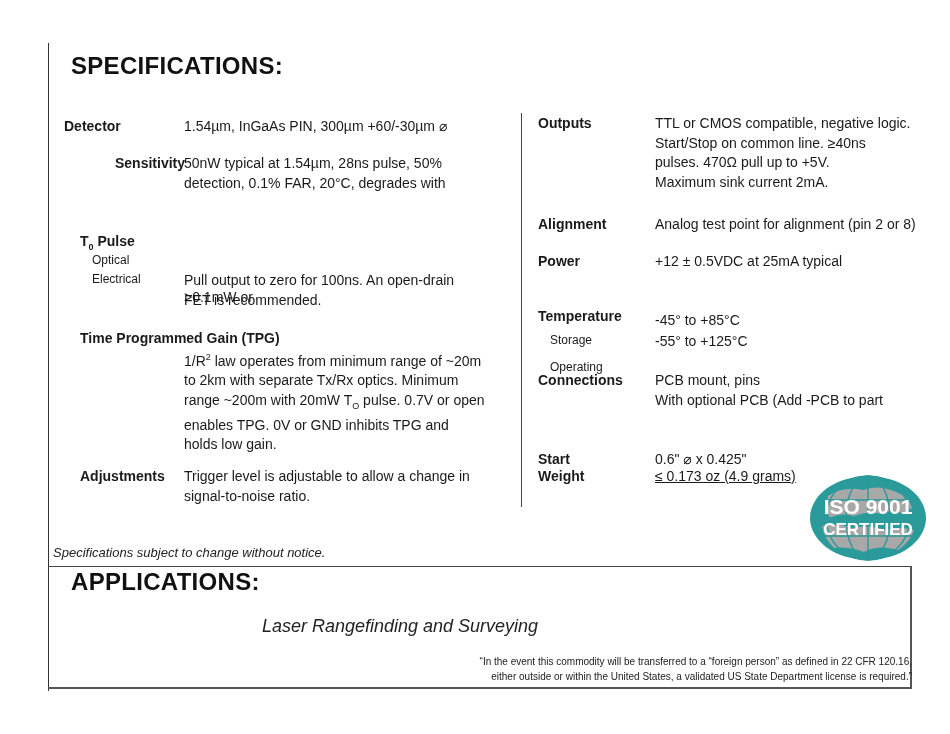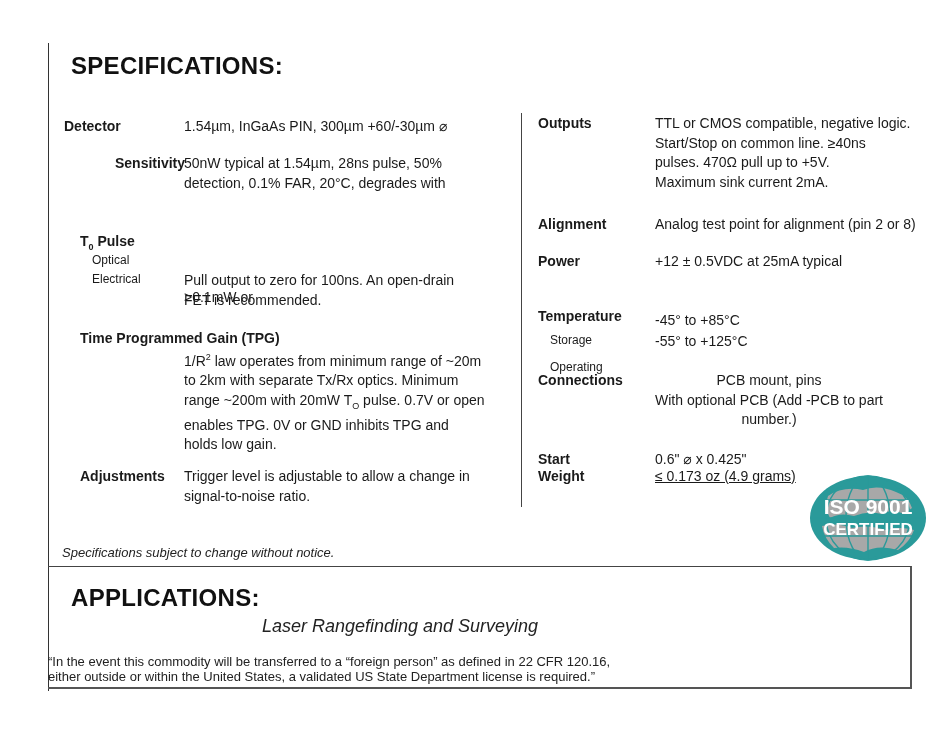--- a/index.html
+++ b/index.html
@@ -16,21 +16,21 @@
       box-sizing: border-box;
     }
     .h1 { font-weight: bold; font-size: 24px; letter-spacing: 0.3px; color: #111; }
     .lbl { font-weight: bold; font-size: 14px; color: #1a1a1a; white-space: nowrap; }
     .sub { font-weight: normal; font-size: 12px; white-space: nowrap; }
     .val { font-size: 14px; line-height: 19.5px; color: #1a1a1a; }
     .val div { white-space: nowrap; }
     sub, sup { font-size: 9px; }
     .note { font-style: italic; font-size: 13px; color: #222; }
     .app-item { font-style: italic; font-size: 18px; color: #222; width: 704px; text-align: center; }
-    .legal { font-size: 13px; line-height: 15px; color: #222; width: 864px; text-align: left; }
+    .legal { font-size: 10px; line-height: 15px; color: #222; width: 864px; text-align: right; }
     .iso-badge { left: 808px; top: 474px; width: 120px; height: 88px; }
   </style>
 </head>
 <body>
 
 <div class="abs left-rule"></div>
 <div class="abs col-rule"></div>
 <div class="abs app-box"></div>
 
 <div class="abs h1" style="left:71px; top:52px;">SPECIFICATIONS:</div>
@@ -94,24 +94,23 @@
 <div class="abs sub" style="left:550px; top:312px;margin-top:48px;">Operating</div>
 <div class="abs val" style="left:655px; top:311px;">
   <div>-45° to +85°C</div>
 </div>
 <div class="abs sub" style="left:550px; top:333px;">Storage</div>
 <div class="abs val" style="left:655px; top:332px;">
   <div>-55° to +125°C</div>
 </div>
 
 <div class="abs lbl" style="left:538px; top:372px;">Connections</div>
-<div class="abs val" style="left:655px; top:371px;text-align:center;">
+<div class="abs val" style="left:655px; top:371px;">
   <div>PCB mount, pins</div>
   <div>With optional PCB (Add -PCB to part</div>
-  <div>number.)</div>
 </div>
 
 <div class="abs lbl" style="left:538px; top:451px;">Start</div>
 <div class="abs val" style="left:655px; top:450px;">
   <div>0.6" ⌀ x 0.425"</div>
 </div>
 <div class="abs lbl" style="left:538px; top:468px;">Weight</div>
 <div class="abs val" style="left:655px; top:467px;text-decoration:underline;">
   <div>≤ 0.173 oz (4.9 grams)</div>
 </div>
@@ -127,20 +126,20 @@
       <line x1="60" y1="2" x2="60" y2="86"></line>
       <line x1="4" y1="44" x2="116" y2="44"></line>
       <line x1="10" y1="26" x2="110" y2="26"></line>
       <line x1="10" y1="62" x2="110" y2="62"></line>
     </g>
     <text x="60" y="40" text-anchor="middle" font-family="Liberation Sans, sans-serif" font-size="21" font-weight="bold" fill="#ffffff">ISO 9001</text>
     <text x="60" y="61" text-anchor="middle" font-family="Liberation Sans, sans-serif" font-size="17" font-weight="bold" fill="#ffffff">CERTIFIED</text>
   </svg>
 </div>
 
-<div class="abs note" style="left:62px; top:545px;text-align:right;">Specifications subject to change without notice.</div>
+<div class="abs note" style="left:53px; top:545px;text-align:right;">Specifications subject to change without notice.</div>
 
-<div class="abs h1" style="left:71px; top:584px;text-align:center;">APPLICATIONS:</div>
+<div class="abs h1" style="left:71px; top:568px;text-align:center;">APPLICATIONS:</div>
 <div class="abs app-item" style="left:48px; top:616px;">Laser Rangefinding and Surveying</div>
 <div class="abs legal" style="left:48px; top:654px;">
   <div>“In the event this commodity will be transferred to a “foreign person” as defined in 22 CFR 120.16,</div>
   <div>either outside or within the United States, a validated US State Department license is required.”</div>
 </div>
 
 </body></html>

